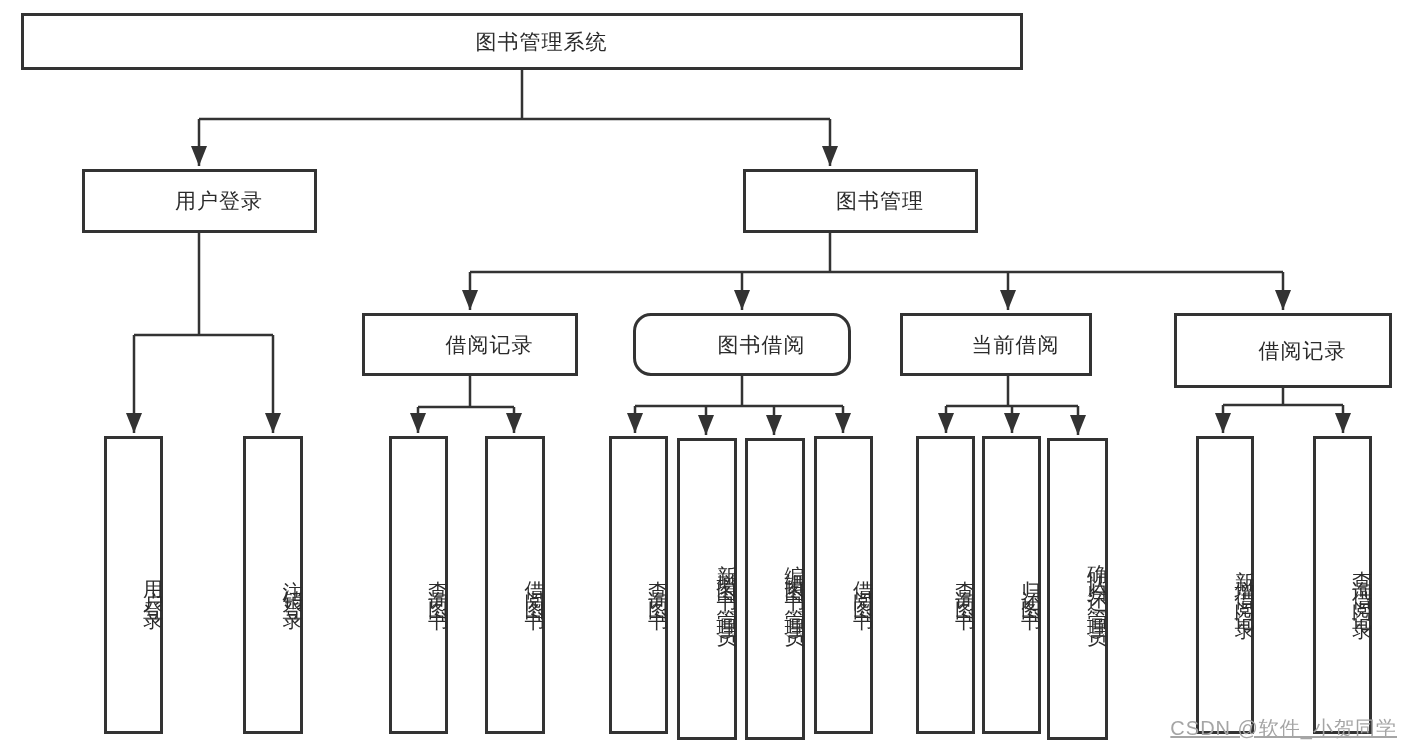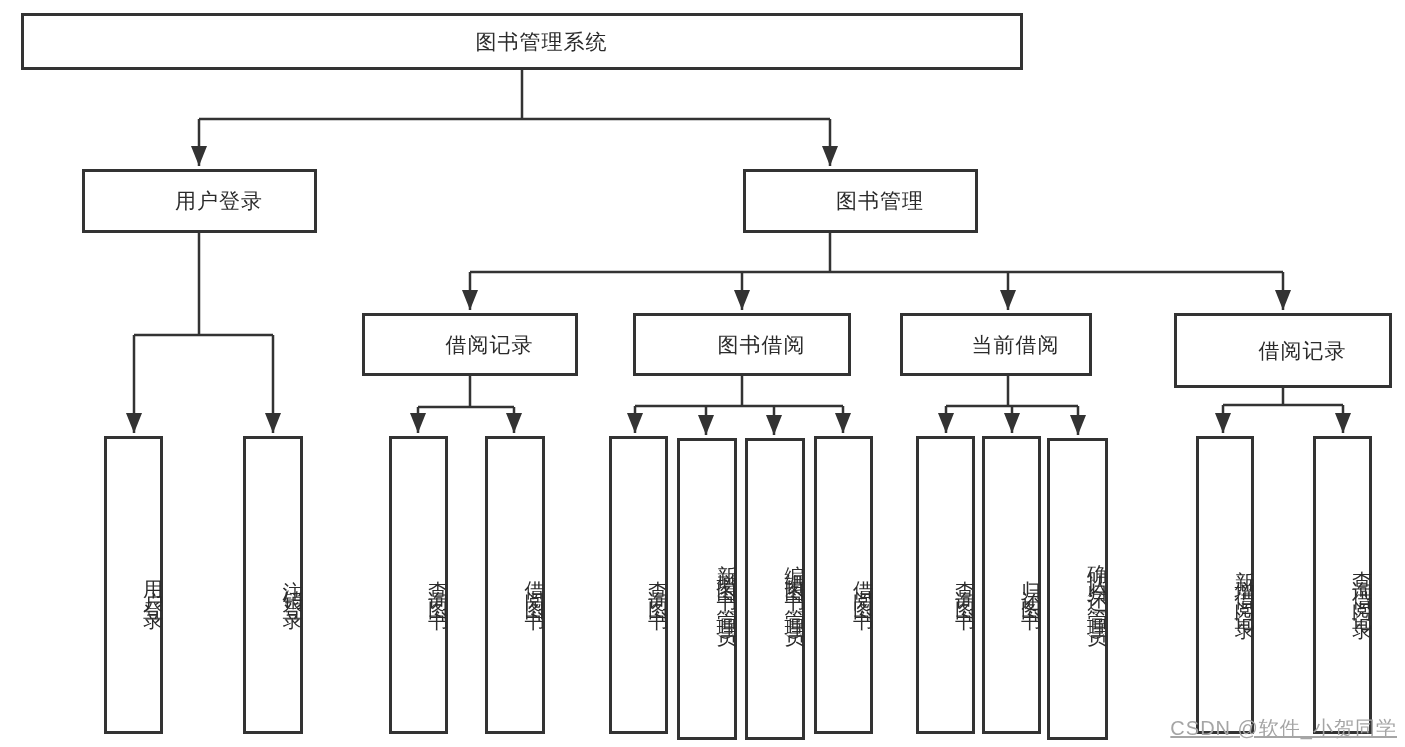--- a/index.html
+++ b/index.html
@@ -115,21 +115,21 @@
   <div class="node" style="left:82px; top:169px; width:235px; height:64px;">
     <span class="h-label">用户登录</span>
   </div>
   <div class="node" style="left:743px; top:169px; width:235px; height:64px;font-family:Liberation Serif, serif;">
     <span class="h-label">图书管理</span>
   </div>
 
   <div class="node" style="left:362px; top:313px; width:216px; height:63px;">
     <span class="h-label">借阅记录</span>
   </div>
-  <div class="node" style="left:633px; top:313px; width:218px; height:63px;">
+  <div class="node" style="left:633px; top:313px; width:218px; height:63px;border-radius:18px;">
     <span class="h-label">图书借阅</span>
   </div>
   <div class="node" style="left:900px; top:313px; width:192px; height:63px;">
     <span class="h-label">当前借阅</span>
   </div>
   <div class="node" style="left:1174px; top:313px; width:218px; height:75px;">
     <span class="h-label">借阅记录</span>
   </div>
 
   <div class="node" style="left:104px; top:436px; width:59px; height:298px;">

